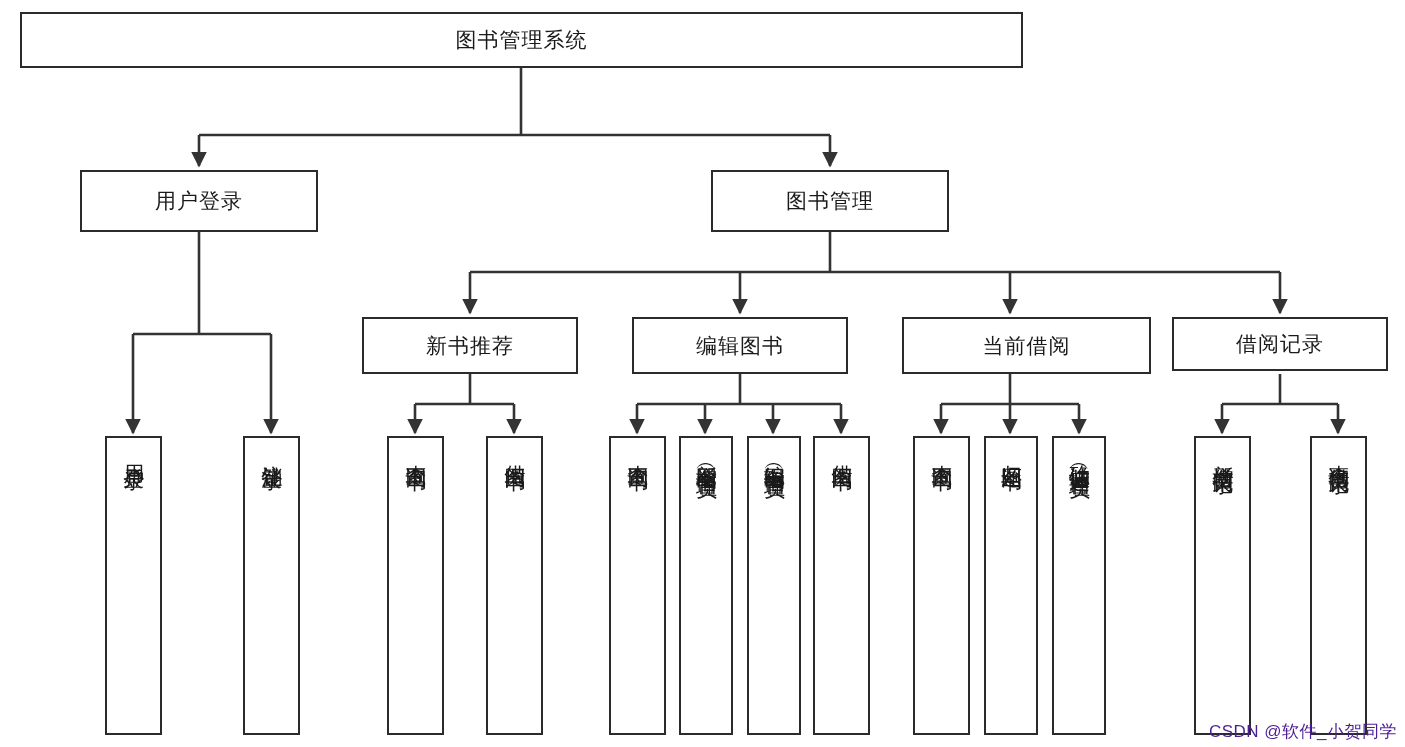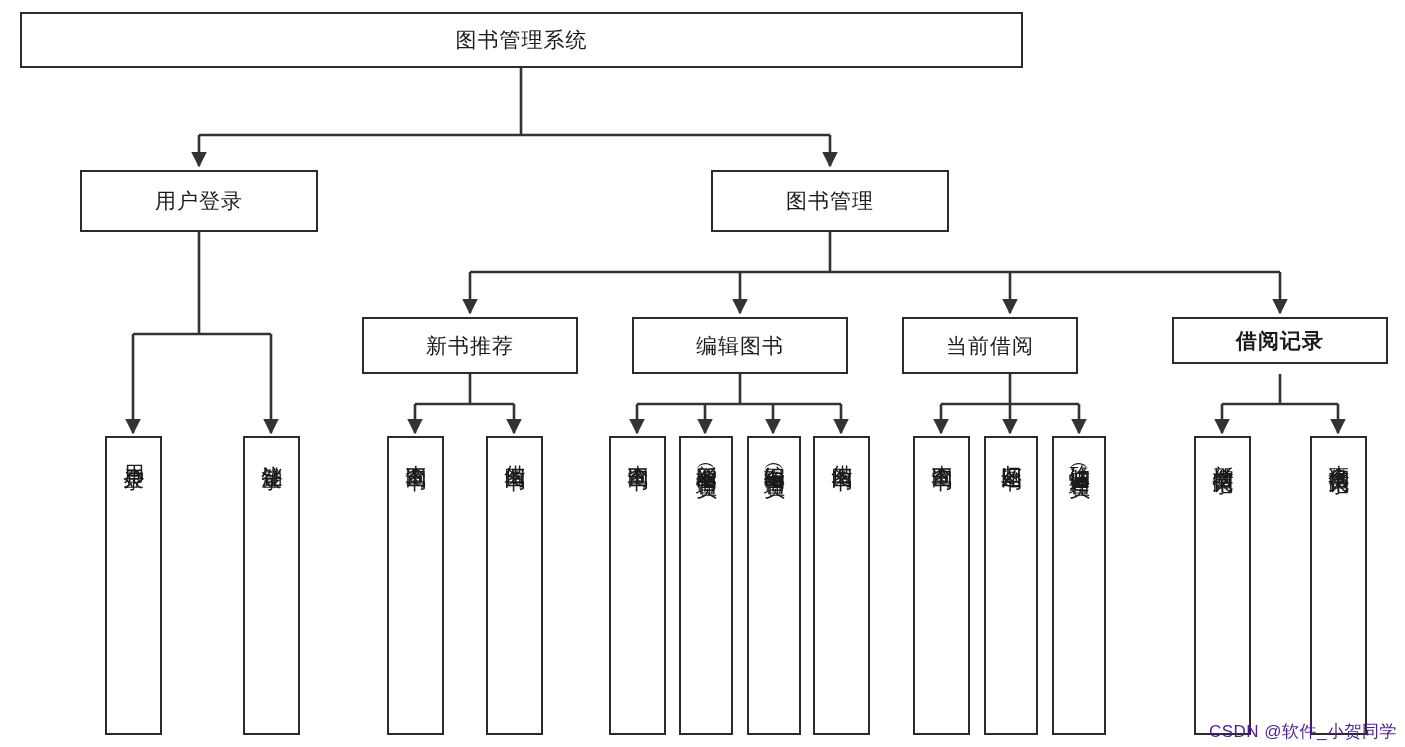--- a/index.html
+++ b/index.html
@@ -124,22 +124,22 @@
     </g>
   </svg>
 
   <div class="node horiz root" style="left:20px; top:12px; width:1003px; height:56px;">图书管理系统</div>
 
   <div class="node horiz" style="left:80px; top:170px; width:238px; height:62px;">用户登录</div>
   <div class="node horiz" style="left:362px; top:317px; width:216px; height:57px;">新书推荐</div>
 
   <div class="node horiz" style="left:711px; top:170px; width:238px; height:62px;">图书管理</div>
   <div class="node horiz" style="left:632px; top:317px; width:216px; height:57px;">编辑图书</div>
-  <div class="node horiz" style="left:902px; top:317px; width:176px; height:57px;">当前借阅</div>
-  <div class="node horiz" style="left:1172px; top:317px; width:216px; height:47px;font-weight:bold;">借阅记录</div>
+  <div class="node horiz" style="left:902px; top:317px; width:249px; height:57px;">当前借阅</div>
+  <div class="node horiz" style="left:1172px; top:317px; width:216px; height:54px;">借阅记录</div>
 
   <div class="node vert" style="left:105px; top:436px; width:57px; height:299px;">
     <span class="vlabel">用户登录</span>
   </div>
   <div class="node vert" style="left:243px; top:436px; width:57px; height:299px;">
     <span class="vlabel">注销登录</span>
   </div>
 
   <div class="node vert" style="left:387px; top:436px; width:57px; height:299px;">
     <span class="vlabel">查询图书</span>

